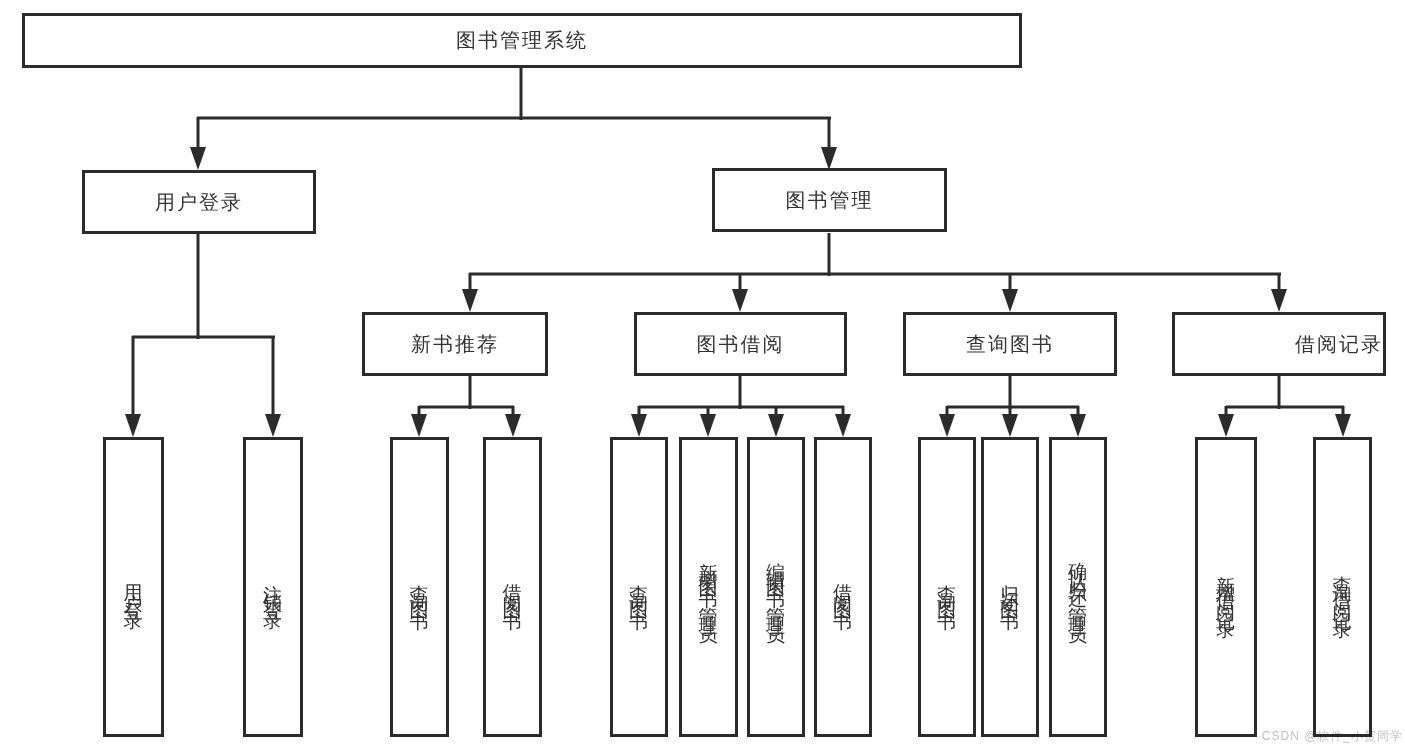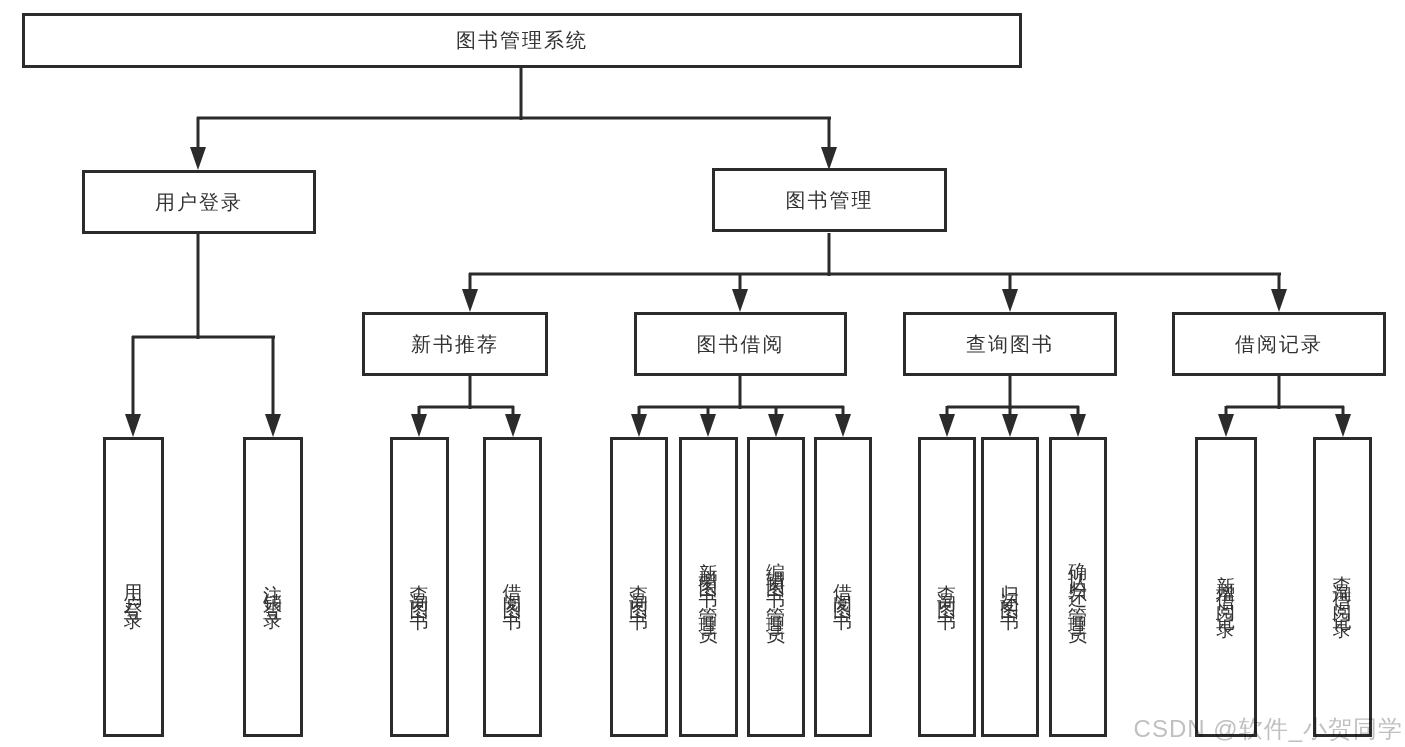--- a/index.html
+++ b/index.html
@@ -28,21 +28,21 @@
   .vtext{
     writing-mode:vertical-rl;
     text-orientation:mixed;
     font-size:19px;
     letter-spacing:9px;
     color:var(--text);
     line-height:1;
   }
   .watermark{
     position:absolute;right:2px;bottom:2px;
-    font-size:24px;letter-spacing:1px;
+    font-size:12px;letter-spacing:1px;
     color:var(--wm);
     mix-blend-mode:multiply;
     z-index:5;
     white-space:nowrap;
   }
 </style>
 </head>
 <body>
 
 <div class="canvas">
@@ -123,21 +123,21 @@
 
   <div class="box" style="left:362px;top:312px;width:186px;height:64px;">
     <span class="hlabel">新书推荐</span>
   </div>
   <div class="box" style="left:634px;top:312px;width:213px;height:64px;">
     <span class="hlabel">图书借阅</span>
   </div>
   <div class="box" style="left:903px;top:312px;width:214px;height:64px;">
     <span class="hlabel">查询图书</span>
   </div>
-  <div class="box" style="left:1172px;top:312px;width:214px;height:64px;">
+  <div class="box" style="left:1172px;top:312px;width:214px;height:64px;justify-content:flex-end;">
     <span class="hlabel">借阅记录</span>
   </div>
 
   <div class="box leaf" style="left:103px;width:61px;">
     <span class="vtext">用户登录</span>
   </div>
   <div class="box leaf" style="left:243px;width:60px;">
     <span class="vtext">注销登录</span>
   </div>
 

